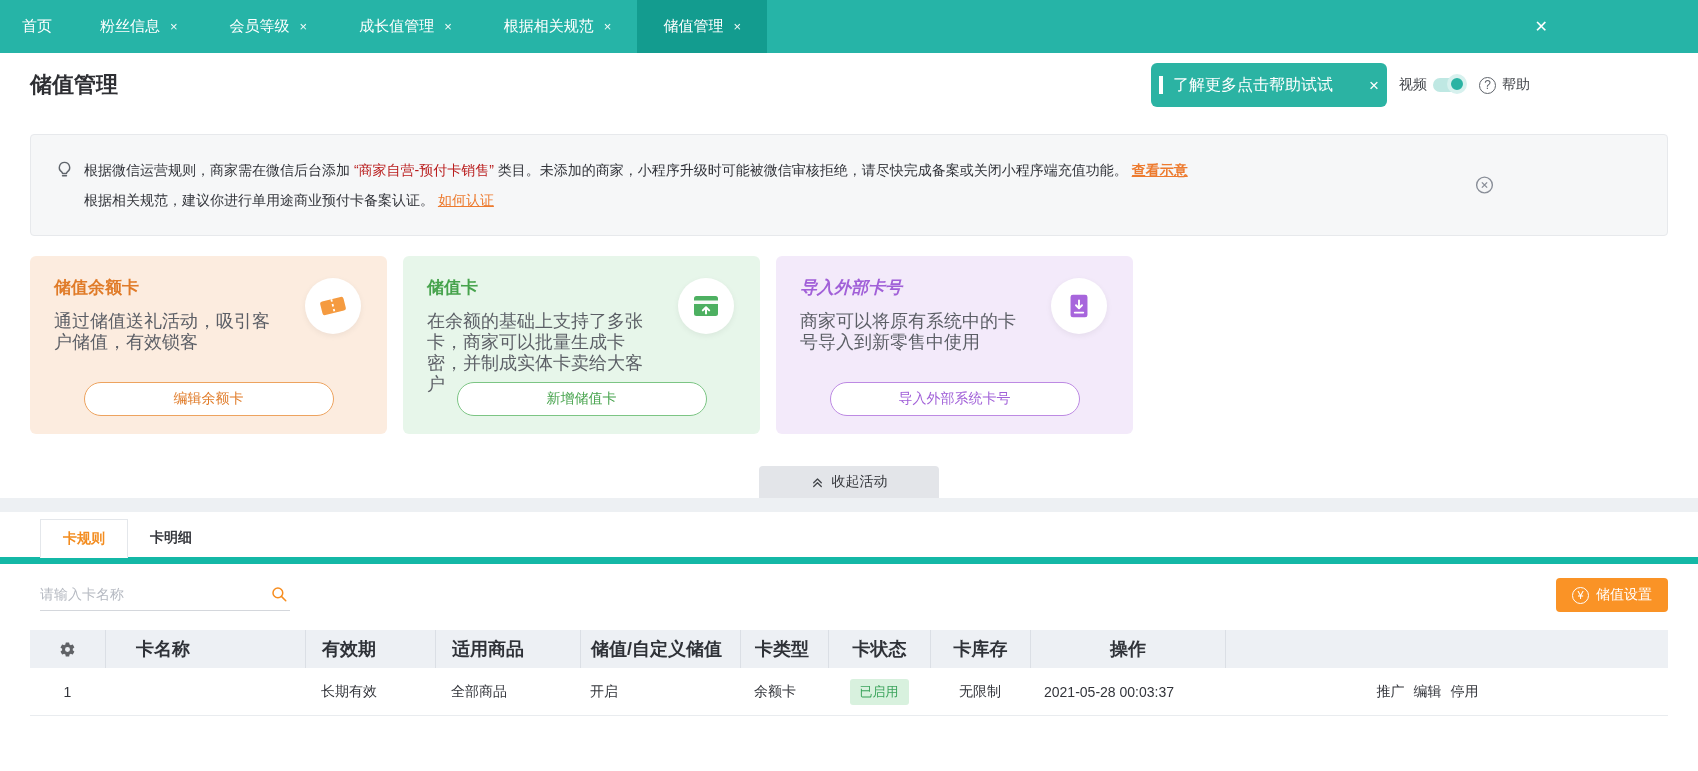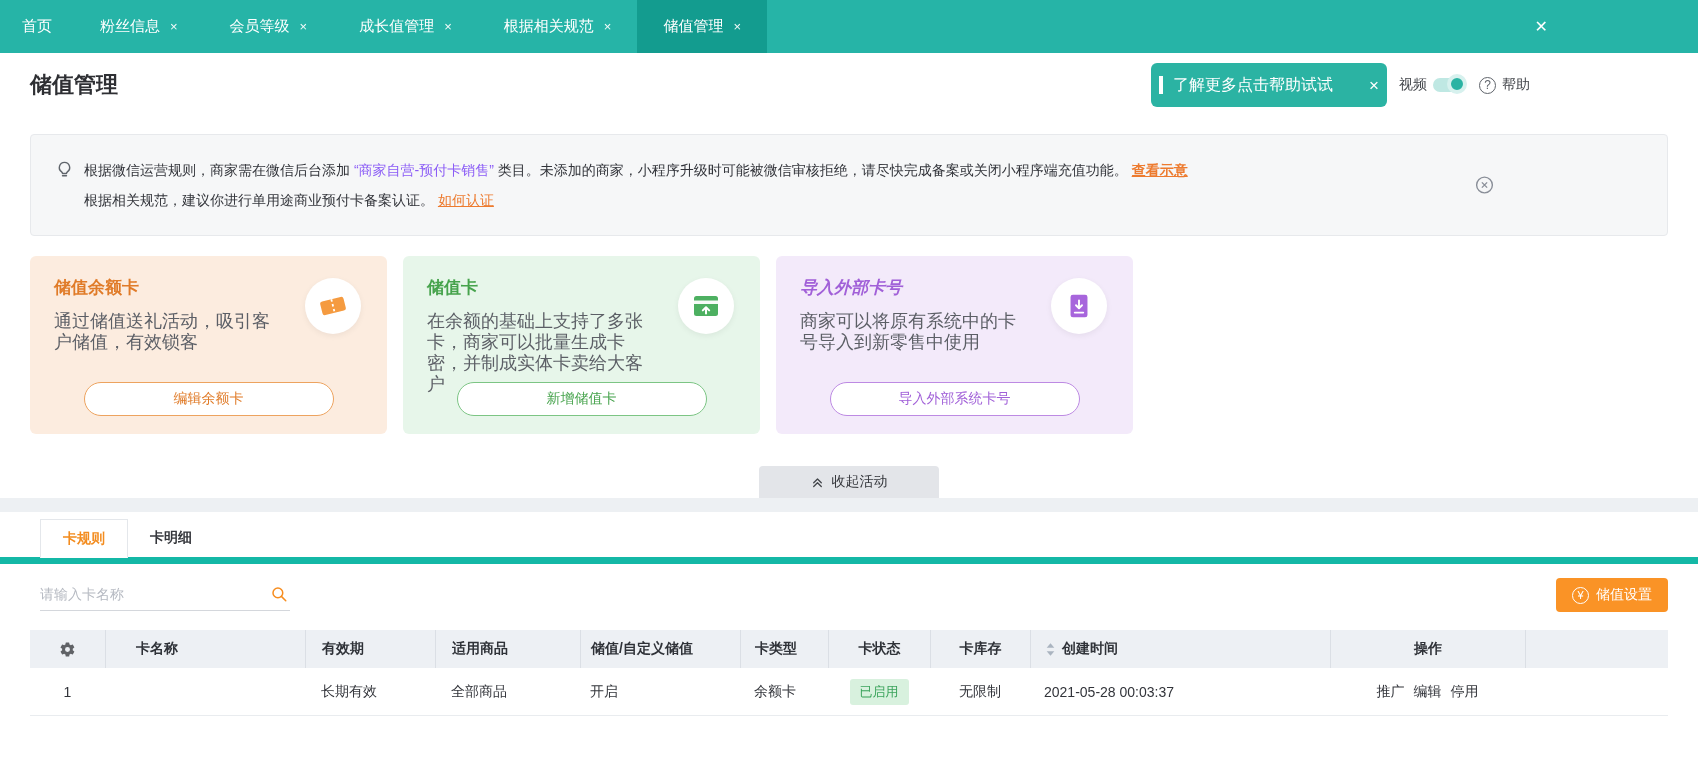--- a/index.html
+++ b/index.html
@@ -30,21 +30,21 @@
   .banner-close { margin-left: 26px; font-size: 17px; cursor: pointer; line-height: 1; }
   .hdr-item { display: flex; align-items: center; gap: 6px; font-size: 14px; color: #42454a; cursor: pointer; }
   .toggle { width: 30px; height: 14px; border-radius: 8px; background: #bfe8e3; position: relative; margin-right: 4px; }
   .toggle-knob { position: absolute; right: -4px; top: -4px; width: 20px; height: 20px; border-radius: 50%; background: #2bb3a3; border: 4px solid #d7f1ee; }
   .q-circle { width: 17px; height: 17px; border-radius: 50%; border: 1.5px solid #5f646b; color: #5f646b; font-size: 12px; display: flex; align-items: center; justify-content: center; }
 
   
   .notice { margin: 17px 30px 0; background: #f6f7f8; border: 1px solid #e7e9ec; border-radius: 4px; padding: 20px 24px; position: relative; display: flex; gap: 10px; }
   .notice-icon { margin-top: 5px; flex: 0 0 auto; display: flex; }
   .notice-text { font-size: 14px; line-height: 30px; color: #32343a; }
-  .notice-em { color: #8b5cf6; }
+  .notice-em { color: #b91c1c; }
   .notice-link { color: #ed7b2f; text-decoration: underline; cursor: pointer; }
   .notice-link.strong { font-weight: bold; }
   .notice-close { position: absolute; right: 172px; top: 50%; transform: translateY(-50%); cursor: pointer; display: flex; }
 
   
   .cards { display: flex; gap: 16px; margin: 20px 30px 0; }
   .card { width: 357px; height: 178px; border-radius: 6px; padding: 20px 24px; position: relative; }
   .card-title { font-size: 17px; font-weight: bold; }
   .card-desc { margin-top: 12px; font-size: 18px; line-height: 21px; color: #5c5f66; width: 228px; }
   .card-icon { position: absolute; top: 22px; right: 26px; width: 56px; height: 56px; background: #fff; border-radius: 50%; display: flex; align-items: center; justify-content: center; box-shadow: 0 2px 6px rgba(0,0,0,.06); }
@@ -72,21 +72,21 @@
 
   .controls { display: flex; justify-content: space-between; align-items: center; padding: 14px 30px 12px 40px; }
   .search-box { width: 250px; position: relative; border-bottom: 1px solid #d4d7dc; }
   .search-input { width: 100%; border: none; outline: none; font-size: 14px; padding: 6px 26px 8px 0; color: #35373c; background: transparent; font-family: inherit; }
   .search-input::placeholder { color: #b6bac2; }
   .search-icon { position: absolute; right: 2px; bottom: 7px; cursor: pointer; display: flex; }
   .settings-btn { background: #fa9326; color: #fff; border: none; height: 34px; padding: 0 16px; border-radius: 4px; display: flex; align-items: center; gap: 7px; font-size: 14px; cursor: pointer; font-family: inherit; }
   .yen-circle { width: 17px; height: 17px; border-radius: 50%; border: 1.5px solid #fff; display: flex; align-items: center; justify-content: center; font-size: 11px; line-height: 1; }
 
   .grid { margin: 6px 30px 0; }
-  .grid-header { display: flex; background: #edf0f4; height: 38px; font-weight: bold; font-size: 14px; color: #2f3238; }
+  .grid-header { display: flex; background: #edf0f4; height: 38px; font-weight: bold; font-size: 18px; color: #2f3238; }
   .th, .td { display: flex; align-items: center; }
   .th + .th { border-left: 1px solid #dbdfe5; }
   .grid-row { display: flex; height: 48px; border-bottom: 1px solid #e9ecef; font-size: 14px; color: #32343a; background: #fff; }
   .c1 { width: 75px;  justify-content: center; }
   .c2 { width: 200px; padding-left: 30px; }
   .c3 { width: 130px; padding-left: 16px; }
   .c4 { width: 145px; padding-left: 16px; }
   .c5 { width: 160px; padding-left: 10px; }
   .c6 { width: 88px;  padding-left: 14px; }
   .c7 { width: 102px; justify-content: center; }
@@ -273,29 +273,20 @@
             </svg>
         </span>
       </div>
       <div class="th c2">卡名称</div>
       <div class="th c3">有效期</div>
       <div class="th c4">适用商品</div>
       <div class="th c5">储值/自定义储值</div>
       <div class="th c6">卡类型</div>
       <div class="th c7">卡状态</div>
       <div class="th c8">卡库存</div>
-      <div class="th c9">
-        <span class="sort-icon">
-          <svg width="11" height="15" viewBox="0 0 11 15">
-              <path d="M5.5 1.2 9.3 5.8H1.7z" fill="#aab4c0"></path>
-              <path d="M5.5 13.8 1.7 9.2h7.6z" fill="#aab4c0"></path>
-            </svg>
-        </span>
-        <span>创建时间</span>
-      </div>
       <div class="th c10">操作</div>
       <div class="th c11"></div>
     </div>
 
     <div class="grid-row">
       <div class="td c1">1</div>
       <div class="td c2"></div>
       <div class="td c3">长期有效</div>
       <div class="td c4">全部商品</div>
       <div class="td c5">开启</div>

